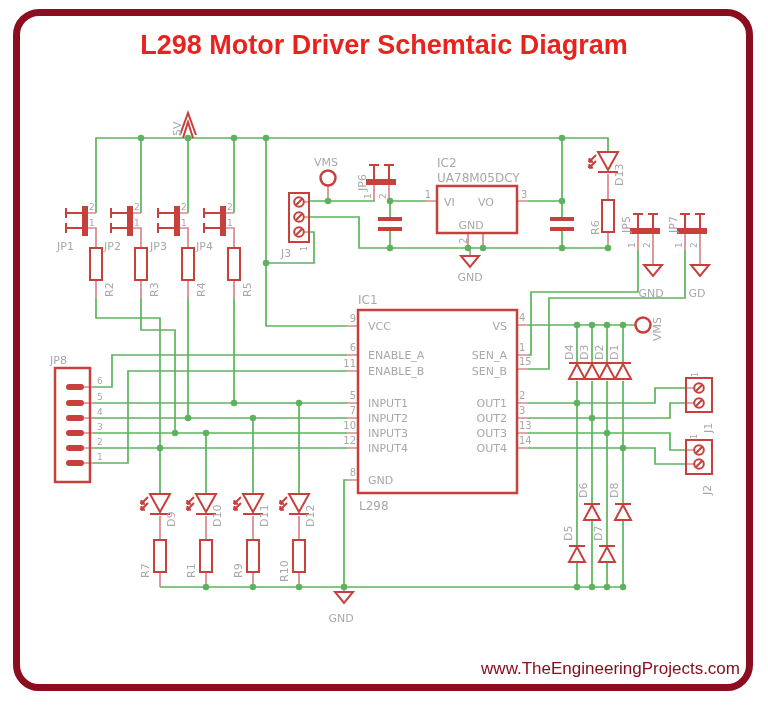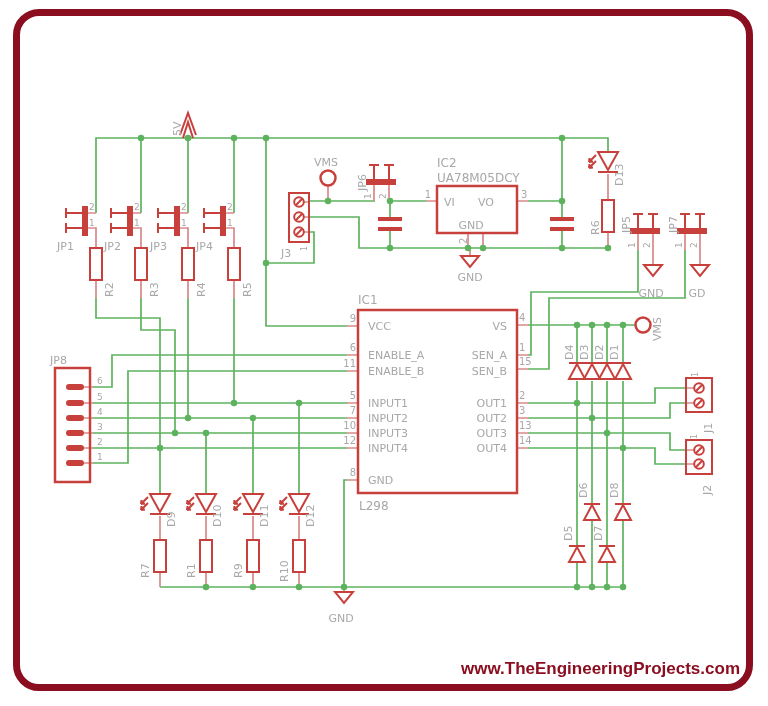--- a/index.html
+++ b/index.html
@@ -6,36 +6,37 @@
     --wire:#5db35d; --stub:#d98989; --comp:#c8403c; --gray:#a8a8a8;
     --maroon:#8a0e20; --title:#e8231f; --bg:#ffffff;
   }
   html,body{margin:0;padding:0;background:var(--bg);}
   #page{position:relative;width:768px;height:706px;background:var(--bg);overflow:hidden;
         font-family:"Liberation Sans",sans-serif;}
   #frame{position:absolute;left:13px;top:9px;width:740px;height:682px;box-sizing:border-box;
          border:7px solid var(--maroon);border-radius:26px;}
   #title{position:absolute;left:0;top:30px;width:100%;text-align:center;
          font-weight:bold;font-size:27px;color:var(--title);letter-spacing:0px;}
-  #footer{position:absolute;right:28px;top:659px;font-weight:bold;font-size:17px;color:var(--maroon);}
+  #footer{position:absolute;right:28px;top:659px;font-weight:normal;font-size:17px;color:var(--maroon);}
   svg{position:absolute;left:0;top:0;}
   .wire{stroke:var(--wire);stroke-width:1.7;fill:none;}
   .stub{stroke:var(--stub);stroke-width:1.7;fill:none;}
   .dots{stroke:var(--wire);stroke-width:6.5;fill:none;stroke-linecap:round;}
   .sym{stroke:var(--comp);stroke-width:2;fill:none;}
   .symf{fill:var(--comp);stroke:none;}
   .symt{stroke:var(--comp);stroke-width:2.5;fill:none;}
   .symw{stroke:var(--comp);stroke-width:2;fill:#fff;}
   text{font-family:"DejaVu Sans","Liberation Sans",sans-serif;}
 </style>
 </head>
 <body>
 
 <div id="page">
   <div id="frame"></div>
+  <div id="title">L298 Motor Driver Schemtaic Diagram</div>
 
   <svg width="768" height="706" viewBox="0 0 768 706">
     <defs>
       <g id="led-sym">
         <path class="sym" d="M-10,2 L10,2 L0,20 Z"></path>
         <line class="sym" x1="-10" y1="22" x2="10" y2="22" stroke-width="2.6"></line>
         <path class="sym" stroke-width="1.3" d="M-12,5 L-19,12 M-19,12 l4,-0.5 M-19,12 l0.5,-4 M-12,11 L-19,18 M-19,18 l4,-0.5 M-19,18 l0.5,-4"></path>
       </g>
       <g id="diode-up">
         <line class="sym" x1="-8" y1="0" x2="8" y2="0" stroke-width="2.6"></line>

